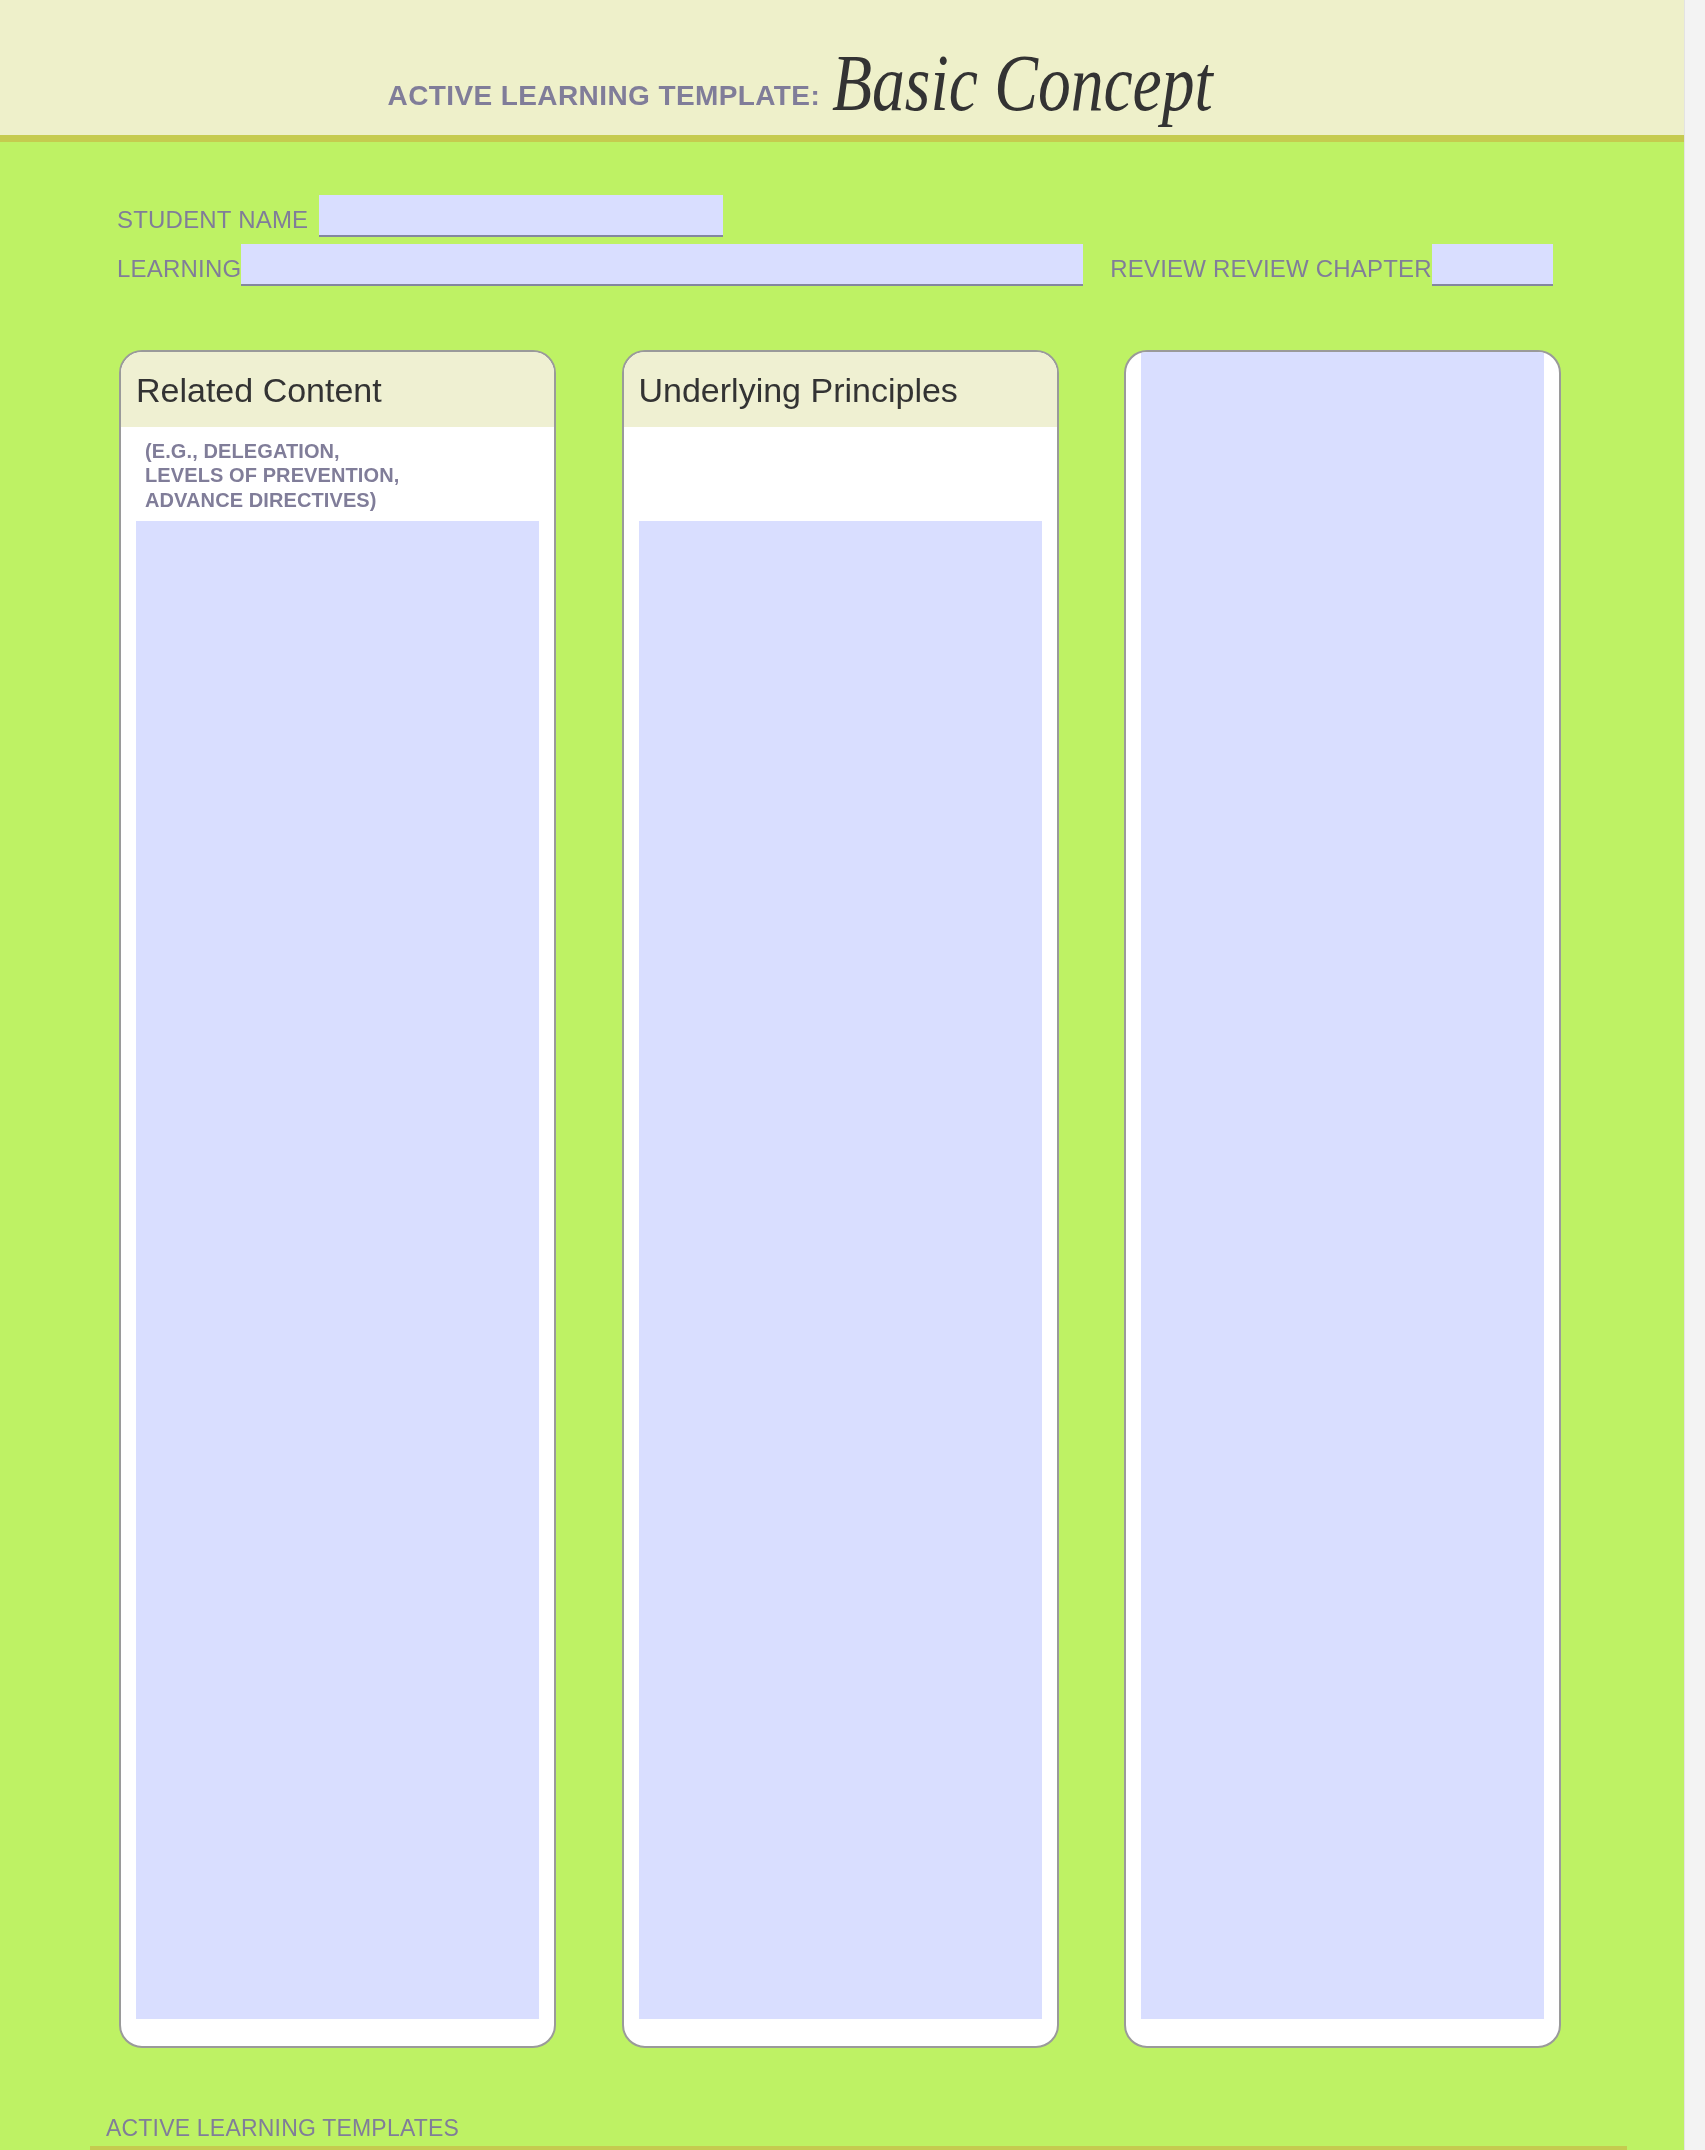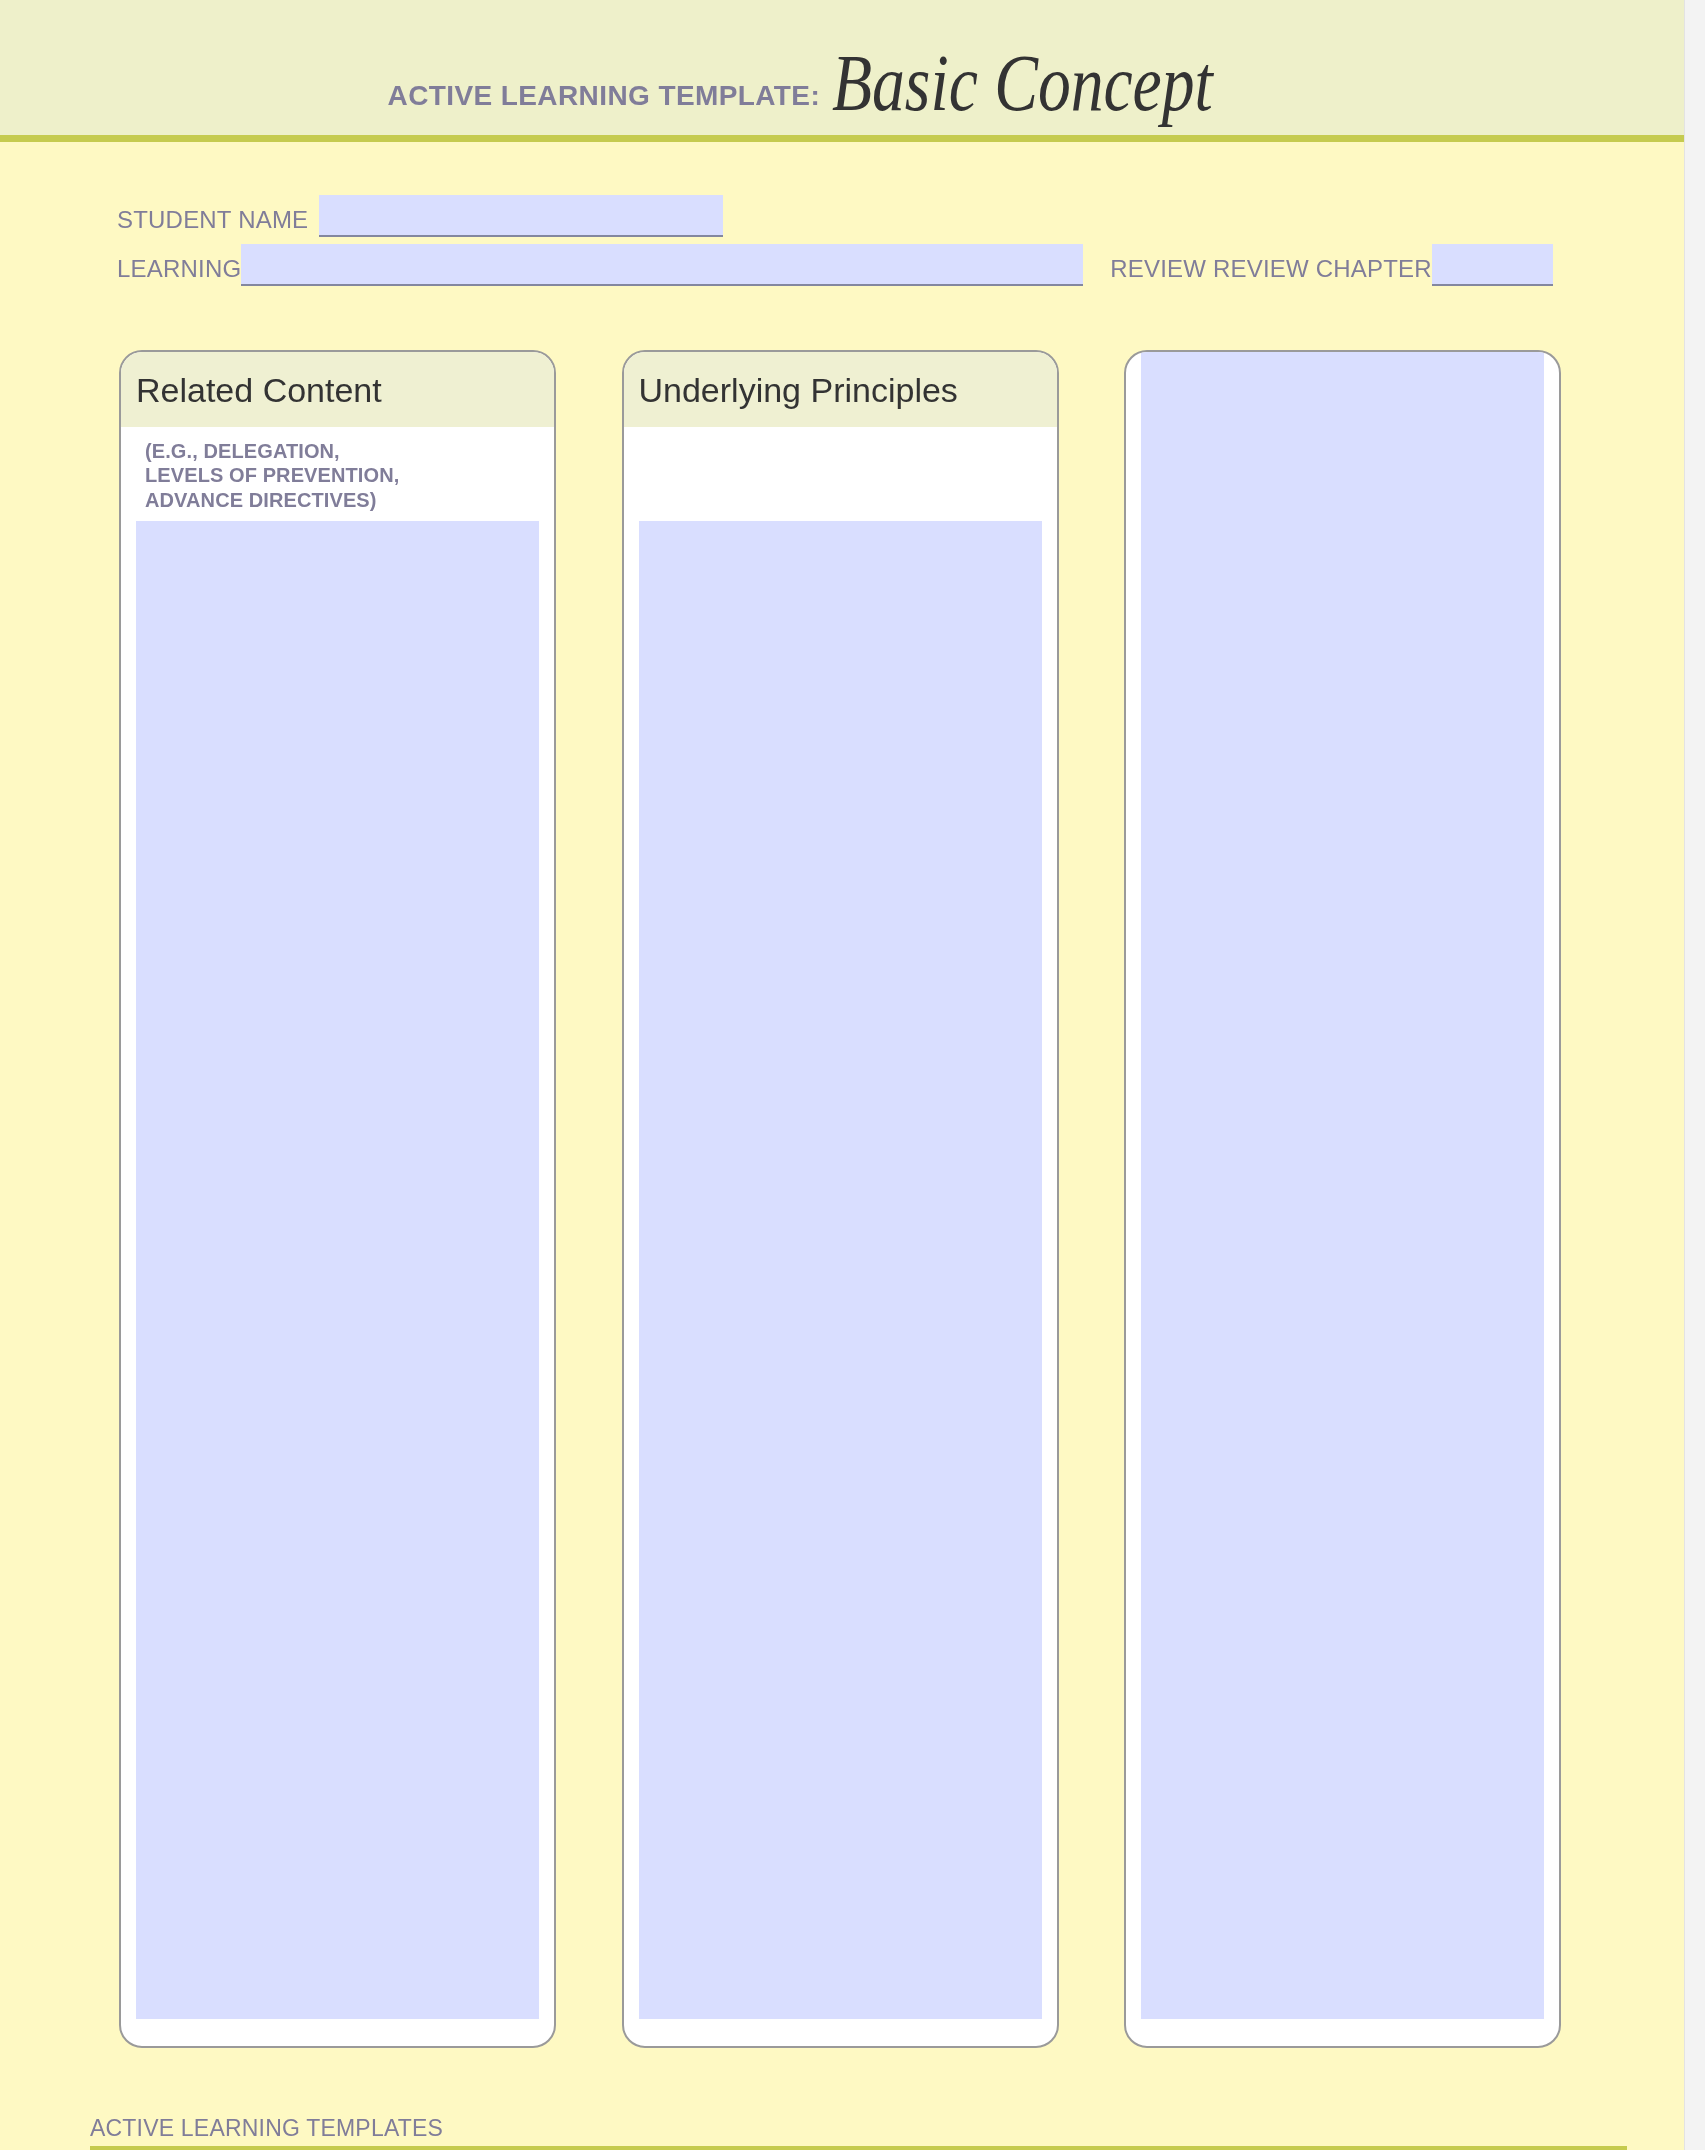--- a/index.html
+++ b/index.html
@@ -19,21 +19,21 @@
     overflow: hidden;
   }
 
   
   .sheet {
     position: absolute;
     left: 0;
     top: 0;
     width: 1684px;
     height: 2151px;
-    background: #fef9c3;
+    background: #bef264;
     box-sizing: border-box;
   }
 
   
   .gutter {
     position: absolute;
     left: 1684px;
     top: 0;
     width: 21.6px;
     height: 2151px;
@@ -194,20 +194,21 @@
     width: 1684px;
   }
   .footer-text {
     font-size: 23px;
     letter-spacing: 0.2px;
     color: #807d99;
     padding-left: 90px;
     padding-bottom: 6.7px;
     line-height: 1;
     white-space: nowrap;
+    margin-left: 16px;
   }
   .footer-rule {
     height: 4.7px;
     margin-left: 90px;
     margin-right: 57px;
     background: #c5cb4f;
   }
 </style>
 </head>
 <body>

